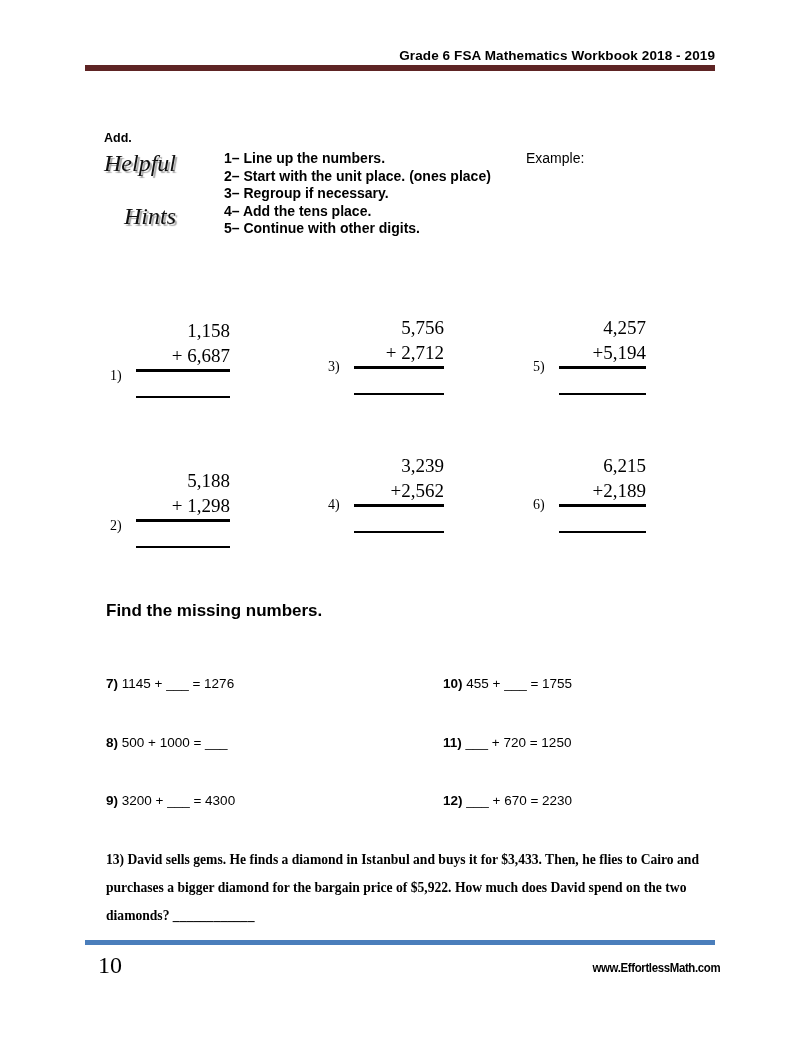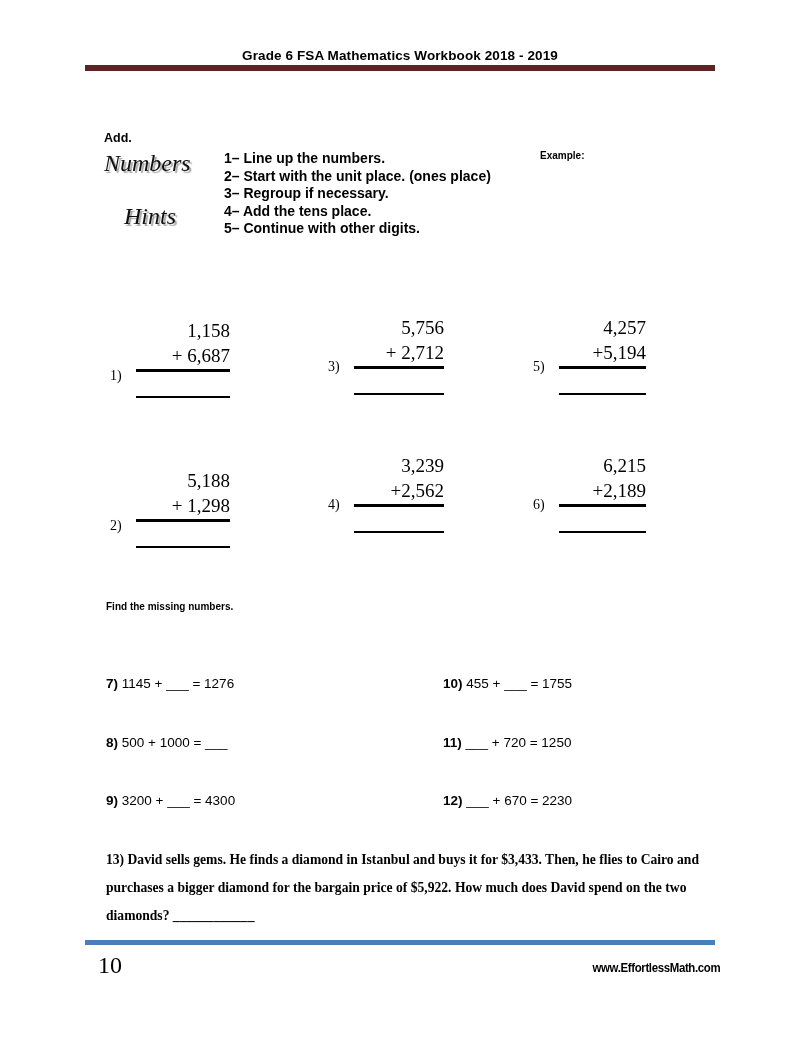--- a/index.html
+++ b/index.html
@@ -20,21 +20,21 @@
     position: absolute;
     inset: 0;
   }
 
   
   .header-title {
     position: absolute;
     top: 48px;
     left: 85px;
     width: 630px;
-    text-align: center;
+    text-align: right;
     font-size: 13.5px;
     font-weight: bold;
     letter-spacing: 0.1px;
   }
   .header-rule {
     position: absolute;
     top: 65px;
     left: 85px;
     width: 630px;
     height: 6px;
@@ -77,23 +77,23 @@
     font-size: 14px;
     font-weight: bold;
     line-height: 17.5px;
   }
   .hints-list div { white-space: nowrap; }
 
   
   .example-label {
     position: absolute;
     top: 150px;
-    left: 540px;
-    font-size: 10px;
-    font-weight: bold;
+    left: 526px;
+    font-size: 14px;
+    font-weight: normal;
   }
   .example-stack {
     position: absolute;
     top: 180px;
     left: 536px;
     font-family: "Liberation Serif", serif;
     font-size: 21px;
     text-align: right;
     line-height: 26px;
   }
@@ -132,21 +132,21 @@
     height: 2px;
     background: #000;
     margin-top: 24px;
   }
 
   
   .find-label {
     position: absolute;
     top: 601px;
     left: 106px;
-    font-size: 10px;
+    font-size: 17px;
     font-weight: bold;
   }
   .mn {
     position: absolute;
     font-size: 13.5px;
     white-space: nowrap;
   }
   .mn b { font-weight: bold; }
 
   
@@ -191,21 +191,21 @@
 </head>
 <body>
 
 <div class="page">
 
   <div class="header-title">Grade 6 FSA Mathematics Workbook 2018 - 2019</div>
   <div class="header-rule"></div>
 
   <div class="add-label">Add.</div>
 
-  <div class="hint-word hint-helpful">Numbers</div>
+  <div class="hint-word hint-helpful">Helpful</div>
   <div class="hint-word hint-hints">Hints</div>
 
   <div class="hints-list">
     <div>1– Line up the numbers.</div>
     <div>2– Start with the unit place. (ones place)</div>
     <div>3– Regroup if necessary.</div>
     <div>4– Add the tens place.</div>
     <div>5– Continue with other digits.</div>
   </div>
 

